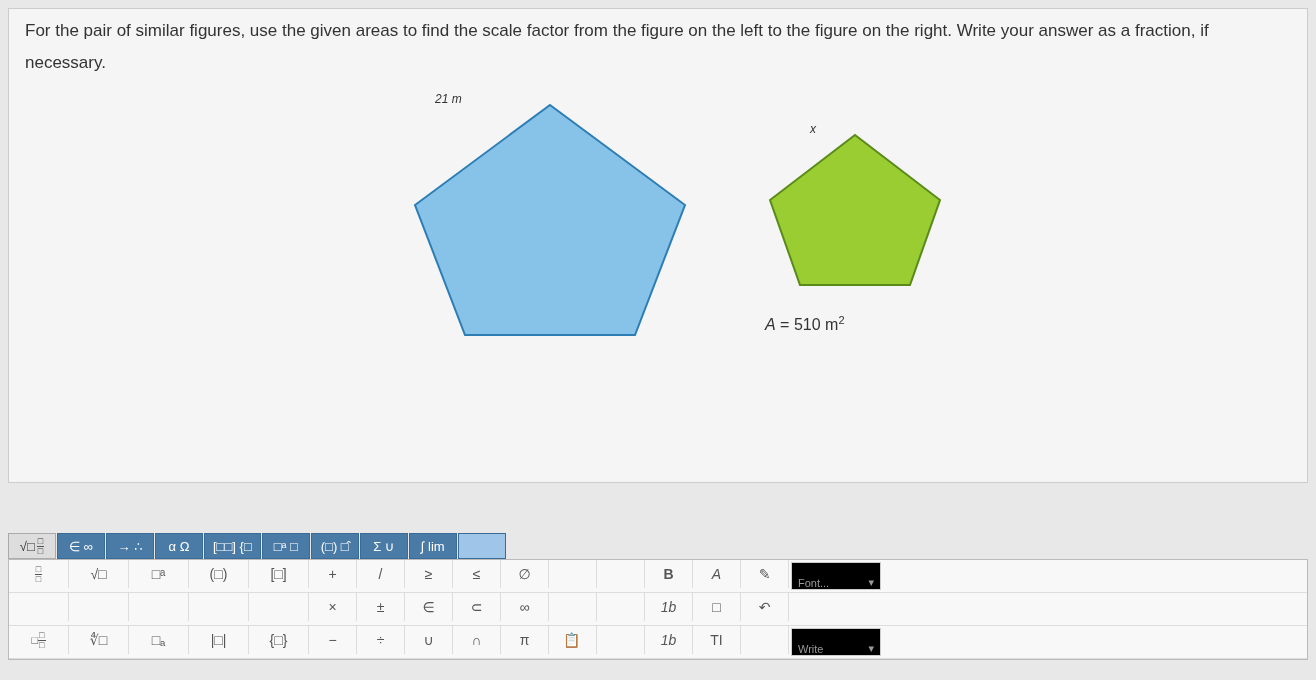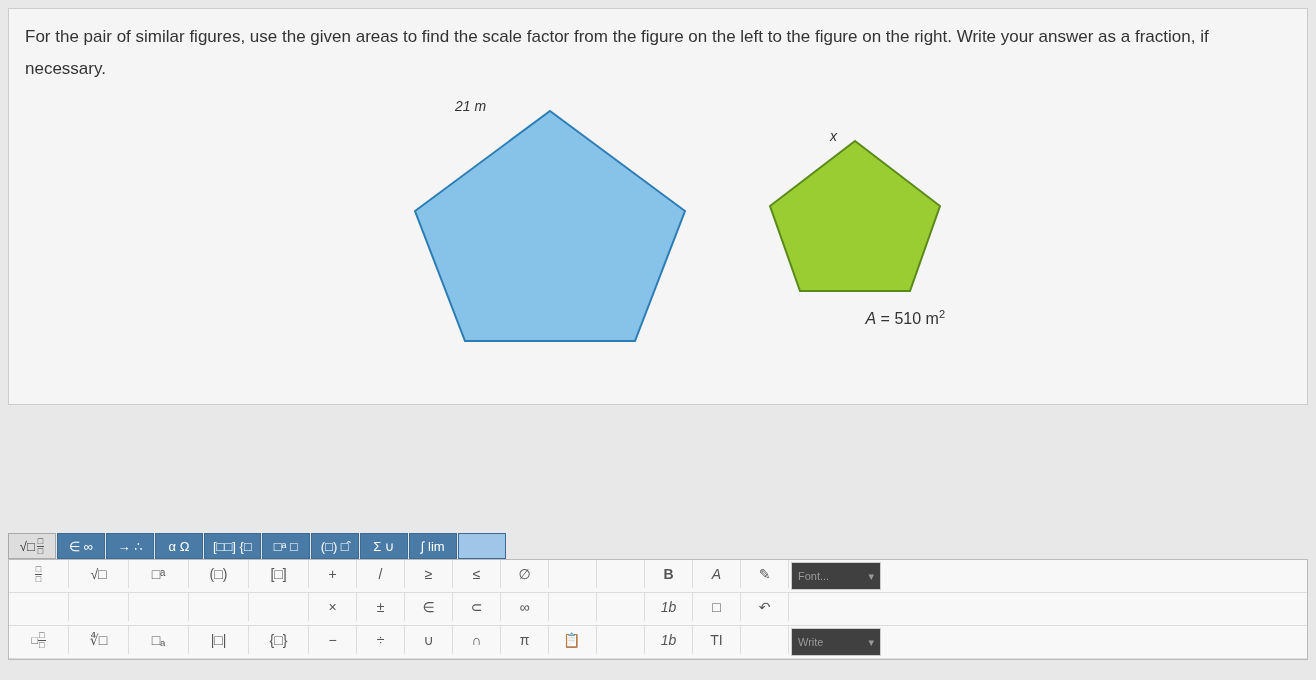--- a/index.html
+++ b/index.html
@@ -8,22 +8,22 @@
       background: #e8e8e8;
       width: 1316px;
       height: 680px;
       position: relative;
       overflow: hidden;
     }
     .content-area {
       background: #f5f5f5;
       border: 1px solid #ccc;
       margin: 8px;
-      padding: 12px 16px;
-      height: 397px;
+      padding: 6px 16px;
+      height: 475px;
       position: relative;
     }
     .problem-text {
       font-size: 17px;
       color: #333;
       line-height: 1.9;
     }
     .figures {
       position: relative;
       margin-top: 20px;
@@ -34,31 +34,30 @@
       left: 380px;
       top: 0;
     }
     .pentagon-small {
       position: absolute;
       left: 740px;
       top: 30px;
     }
     .side-label-1 {
       position: absolute;
-      font-size: 14px;
+      font-size: 12px;
       color: #333;
       font-style: italic;
-      margin-left: 20px;
     }
     .area-label {
       font-size: 16px;
       color: #333;
       font-style: italic;
-      text-align: right;
-      margin-top: 8px;
+      text-align: left;
+      margin-top: 20px;
     }
     .area-label .normal { font-style: normal; }
     .sup { font-size: 11px; vertical-align: super; font-style: normal;}
     .toolbar {
       position: absolute;
       bottom: 20px;
       left: 8px;
       right: 8px;
       font-size: 13px;
     }
@@ -101,23 +100,24 @@
       color: #555;
       background: #f8f8f8;
     }
     .tool-cell.wide { width: 60px; }
     .tool-cell.dropdown {
       width: 90px;
       font-size:11px;
       color:#999;
       justify-content: space-between;
       padding: 0 6px;
-      background:#404040;
+      background:#000000;
       border:1px solid #ccc;
       margin:2px;
+      align-items:flex-end;
     }
     .frac {
       display:inline-flex;
       flex-direction:column;
       font-size:9px;
       line-height:1;
       align-items:center;
     }
     .frac .top{border-bottom:1px solid #555;padding:0 1px;}
   </style>

